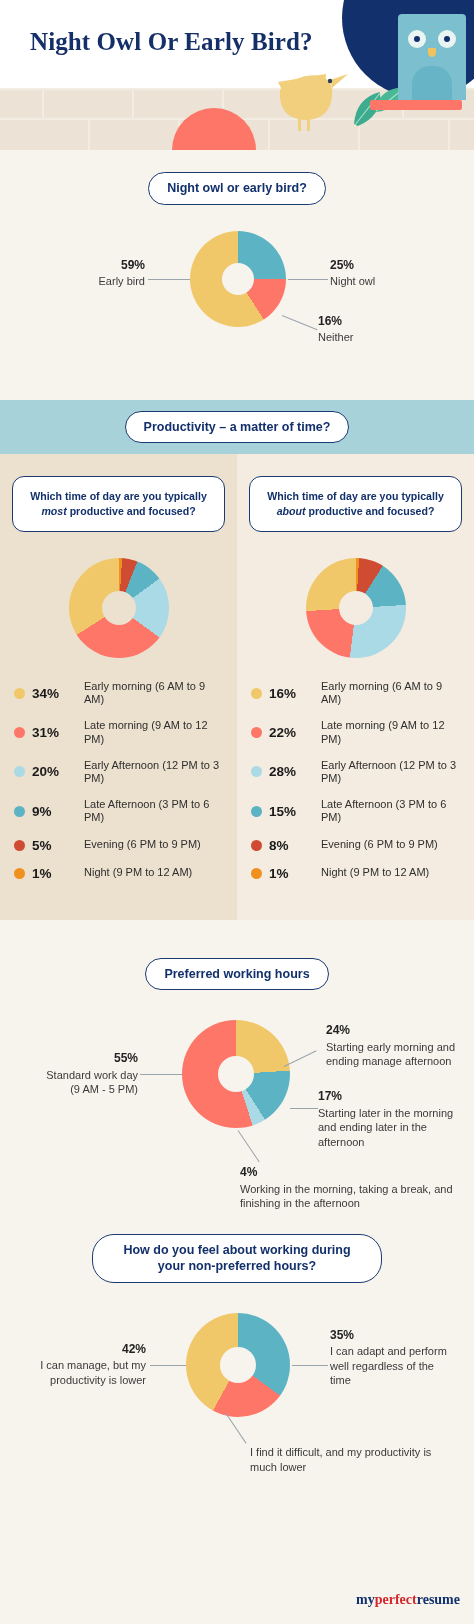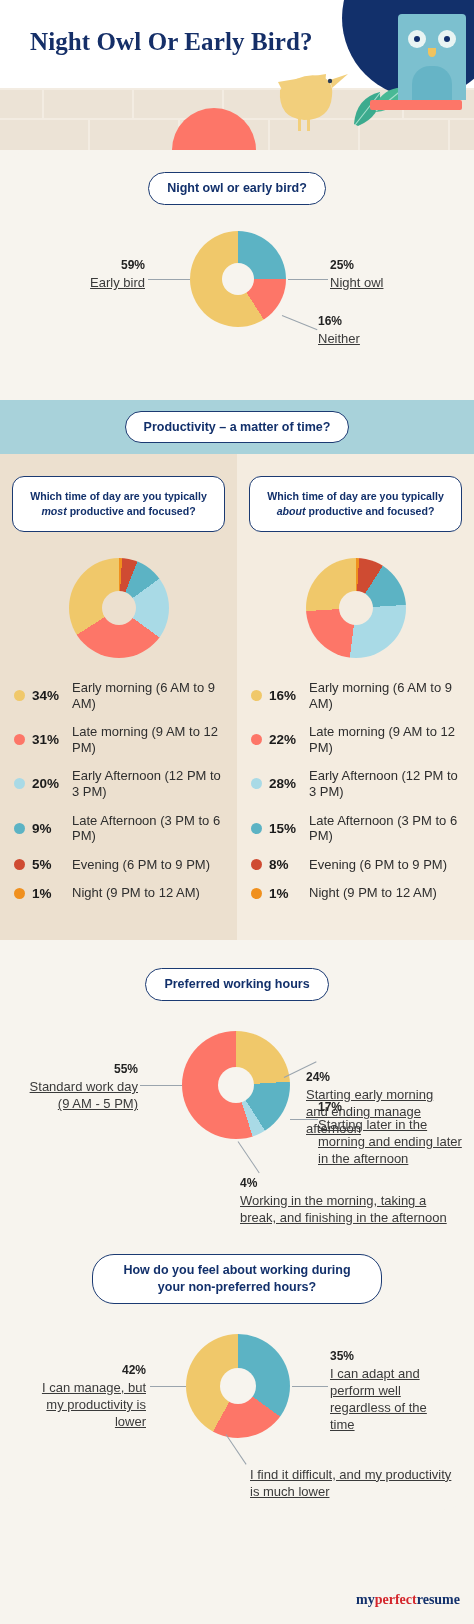--- a/index.html
+++ b/index.html
@@ -60,21 +60,21 @@
   
   .donut { position:relative; border-radius:50%; }
   .donut .hole {
     position:absolute; border-radius:50%; left:50%; top:50%;
     transform:translate(-50%,-50%);
   }
 
   
   .cal { position:absolute; }
   .cal .pct { font-size:12px; font-weight:700; color:#222; line-height:1.1; }
-  .cal .desc { font-size:13px; color:#3a3a3a; line-height:1.32; margin-top:2px;text-decoration:underline; }
+  .cal .desc { font-size:11px; color:#3a3a3a; line-height:1.32; margin-top:2px; }
   .cal.right .pct, .cal.right .desc { text-align:left; }
   .cal.left { text-align:right; }
   .lead { position:absolute; background:#9aa4ad; height:1px; }
   .lead-d { position:absolute; background:#9aa4ad; height:1px; transform-origin:left center; }
 
   
   #sec-owl { height:250px; padding-top:22px; }
 
   
   .band {
@@ -90,24 +90,24 @@
     color:#12306b; font-weight:700; font-size:10.6px; line-height:1.42;
     text-align:center; padding:9px 8px; min-height:56px;
     display:flex; align-items:center; justify-content:center;
   }
   .qcard em { font-style:italic; }
   .donut-center { display:flex; justify-content:center; margin:26px 0 22px; }
   .legend { padding:0 2px; }
   .lgrow { display:flex; align-items:center; margin-bottom:13px; }
   .dot { width:11px; height:11px; border-radius:50%; flex:0 0 auto; margin-right:7px; }
   .lpct { font-size:13.5px; font-weight:700; color:#1a1a1a; min-width:32px; }
-  .ltxt { font-size:13px; color:#2e2e2e; margin-left:8px; line-height:1.2; }
-
-  
-  #sec-pref { height:300px; padding-top:28px; }
+  .ltxt { font-size:11px; color:#2e2e2e; margin-left:20px; line-height:1.2; }
+
+  
+  #sec-pref { height:300px; padding-top:38px; }
   #sec-feel { height:270px; padding-top:14px; }
 
   
   .footer { position:absolute; left:0; bottom:0; width:474px; height:64px; background:#f7f4ee; }
   .logo {
     position:absolute; right:14px; bottom:16px;
     font-family:"Liberation Serif", serif; font-size:14px; font-weight:700;
   }
   .logo .navy { color:#12306b; } .logo .red { color:#d4262c; }
 </style>
@@ -315,21 +315,21 @@
       </div>
 
       <div class="lead" style="left:140px;top:84px;width:42px;"></div>
       <div class="cal left" style="left:24px;top:62px;width:114px;">
         <div class="pct">55%</div>
         <div class="desc">Standard work day</div>
         <div class="desc" style="margin-top:0">(9 AM - 5 PM)</div>
       </div>
 
       <div class="lead-d" style="left:284px;top:76px;width:36px;transform:rotate(-26deg);"></div>
-      <div class="cal right" style="left:306px;top:34px;width:146px;margin-top:36px;">
+      <div class="cal right" style="left:326px;top:34px;width:146px;">
         <div class="pct">24%</div>
         <div class="desc">Starting early morning and ending manage afternoon</div>
       </div>
 
       <div class="lead" style="left:290px;top:118px;width:28px;"></div>
       <div class="cal right" style="left:318px;top:100px;width:146px;">
         <div class="pct">17%</div>
         <div class="desc">Starting later in the morning and ending later in the afternoon</div>
       </div>
 

